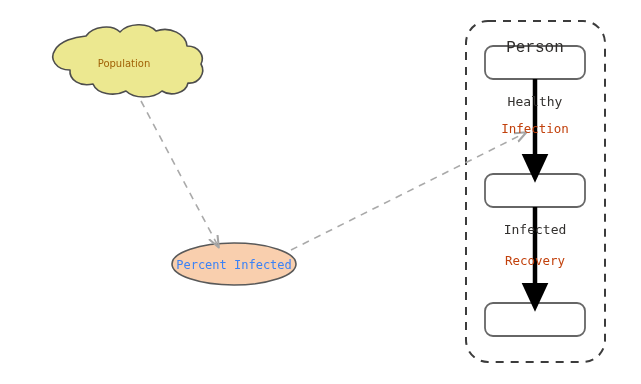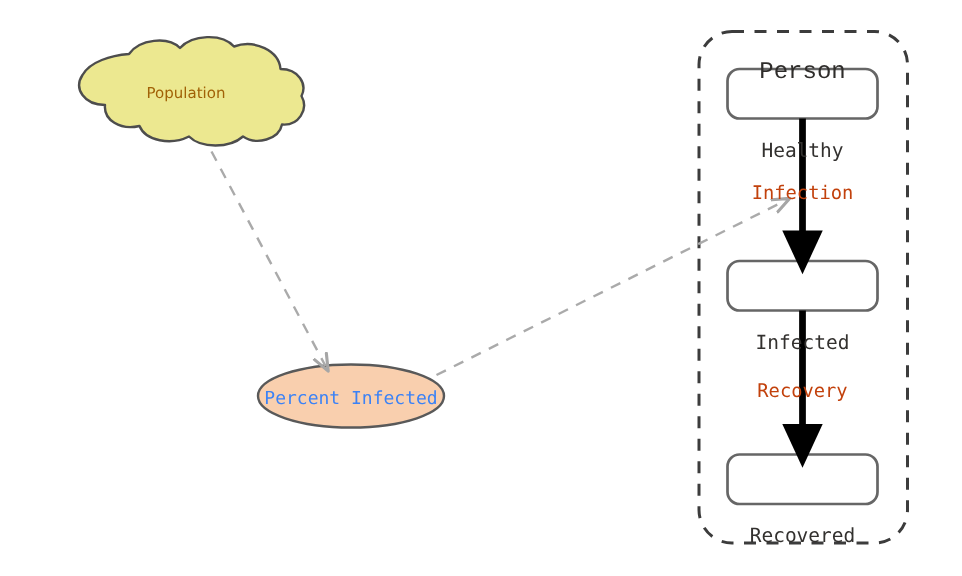--- a/index.html
+++ b/index.html
@@ -110,19 +110,18 @@
   <div class="node-label cloud-label centered" style="left:124px; top:63px;">Population</div>
 
   <div class="node-label ellipse-label centered" style="left:234px; top:265px;">Percent Infected</div>
 
   <div class="node-label group-label centered" style="left:535px; top:36px;">Person</div>
 
   <div class="node-label state-label centered" style="left:535px; top:63px;">Healthy</div>
 
   <div class="node-label state-label centered" style="left:535px; top:191px;text-align:right;">Infected</div>
 
-  <div class="node-label state-label centered" style="left:535px; top:320px;">Recovered</div>
 
   <div class="node-label edge-label centered" style="left:535px; top:128px;">Infection</div>
 
   <div class="node-label edge-label centered" style="left:535px; top:260px;">Recovery</div>
 
 </div>
 
 </body></html>

